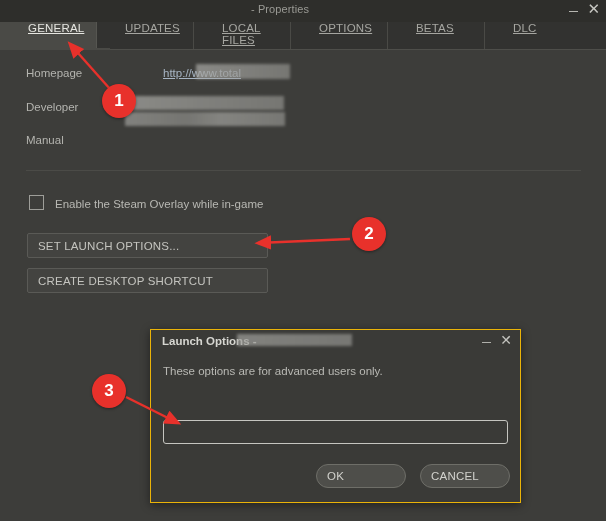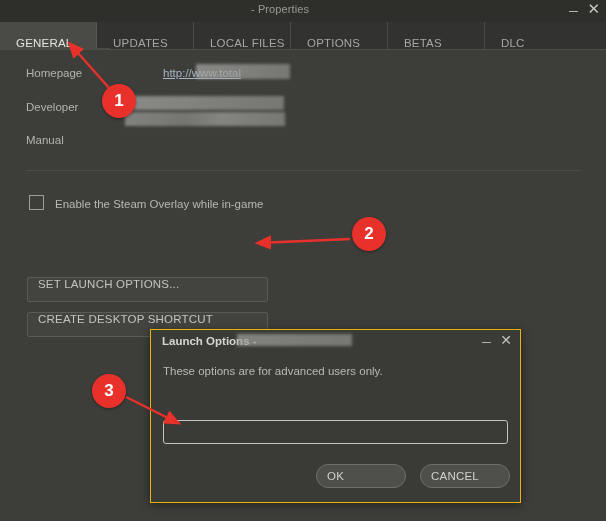--- a/index.html
+++ b/index.html
@@ -47,27 +47,28 @@
 
   
   .tabbar {
     position: absolute; left: 0; top: 22px;
     width: 606px; height: 27px;
     background: #323230;
     display: flex;
   }
   .tab {
     width: 97px; height: 27px;
-    display: flex; align-items: flex-end;
-    padding-left: 16px;
+    display: flex; align-items: flex-start;
+    padding-left: 28px;
     font-size: 11.5px;
     color: #a6a6a1;
     border-right: 1px solid #4a4a46;
     background: #323230;
     letter-spacing: .2px;
+    text-decoration: underline;
   }
   .tab.active {
     background: #4a4a46;
     color: #e6e6e1;
     border-right: 1px solid #565651;
   }
   .tab:last-child { border-right: none; width: 120px; }
   .tabbar-underline {
     position: absolute; left: 0; top: 49px;
     width: 606px; height: 1px; background: #4e4e4a;
@@ -131,24 +132,23 @@
 
   
   .widebtn {
     position: absolute; left: 27px;
     width: 241px; height: 25px;
     background: #434340;
     border: 1px solid #5a5a56;
     border-radius: 2px;
     color: #c4c4bf;
     font-size: 11.5px;
-    display: flex; 
+    display: flex; align-items: center;
     padding-left: 10px;
     letter-spacing: .2px;
-    margin-top: 44px;
   }
   #btn-launch-options { top: 233px; }
   #btn-desktop-shortcut { top: 268px; }
 
   
   .dialog {
     position: absolute; left: 150px; top: 329px;
     width: 371px; height: 174px;
     background: #3a3a37;
     border: 1px solid #eab308;

